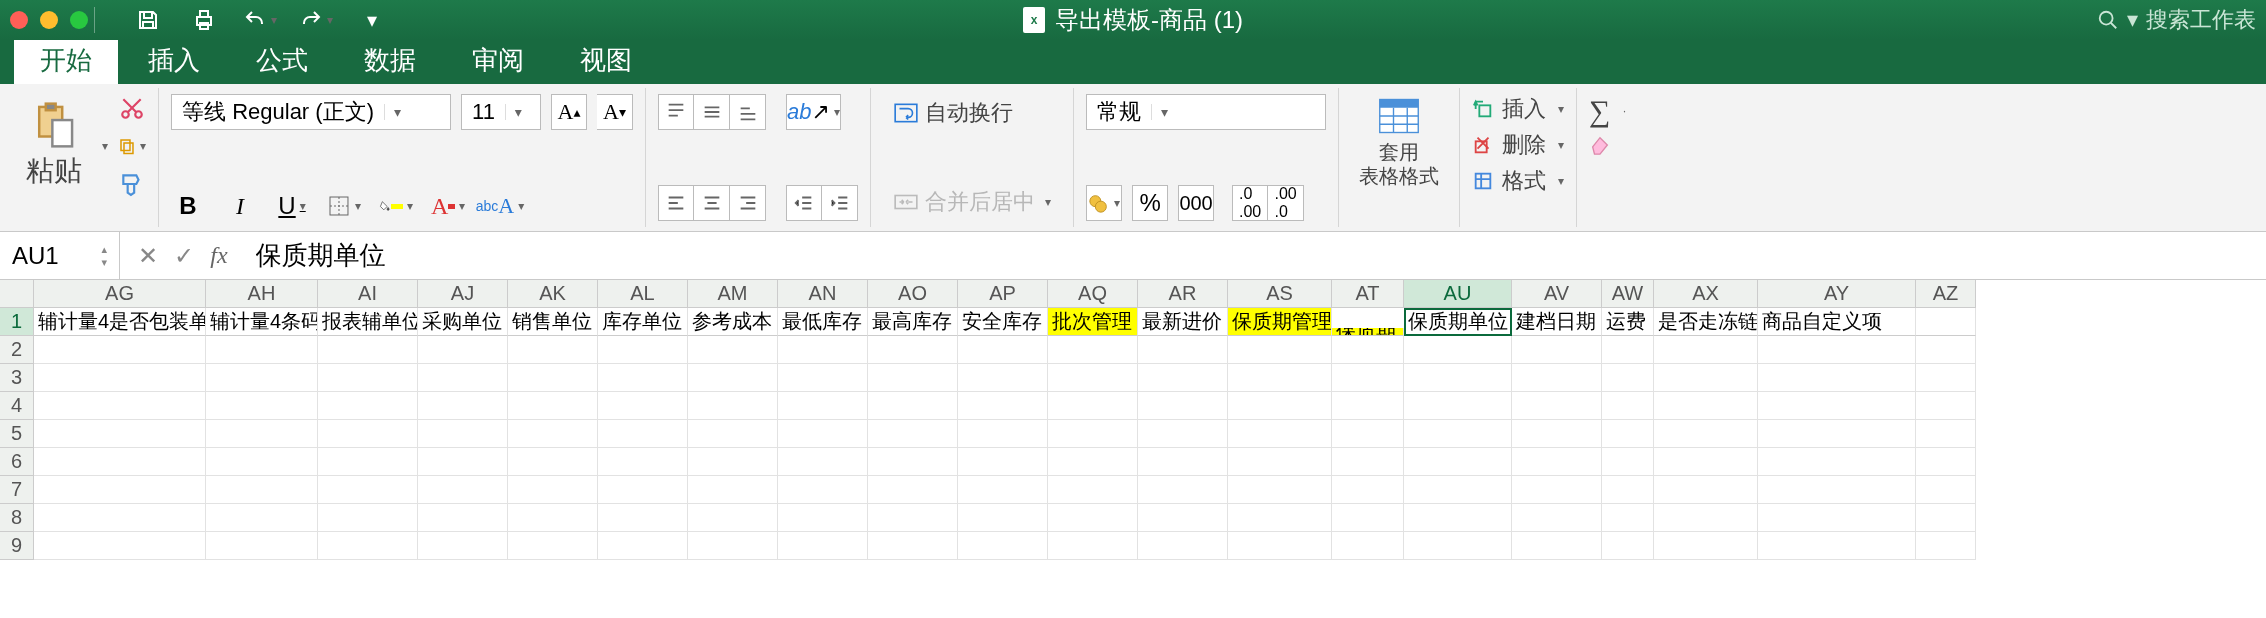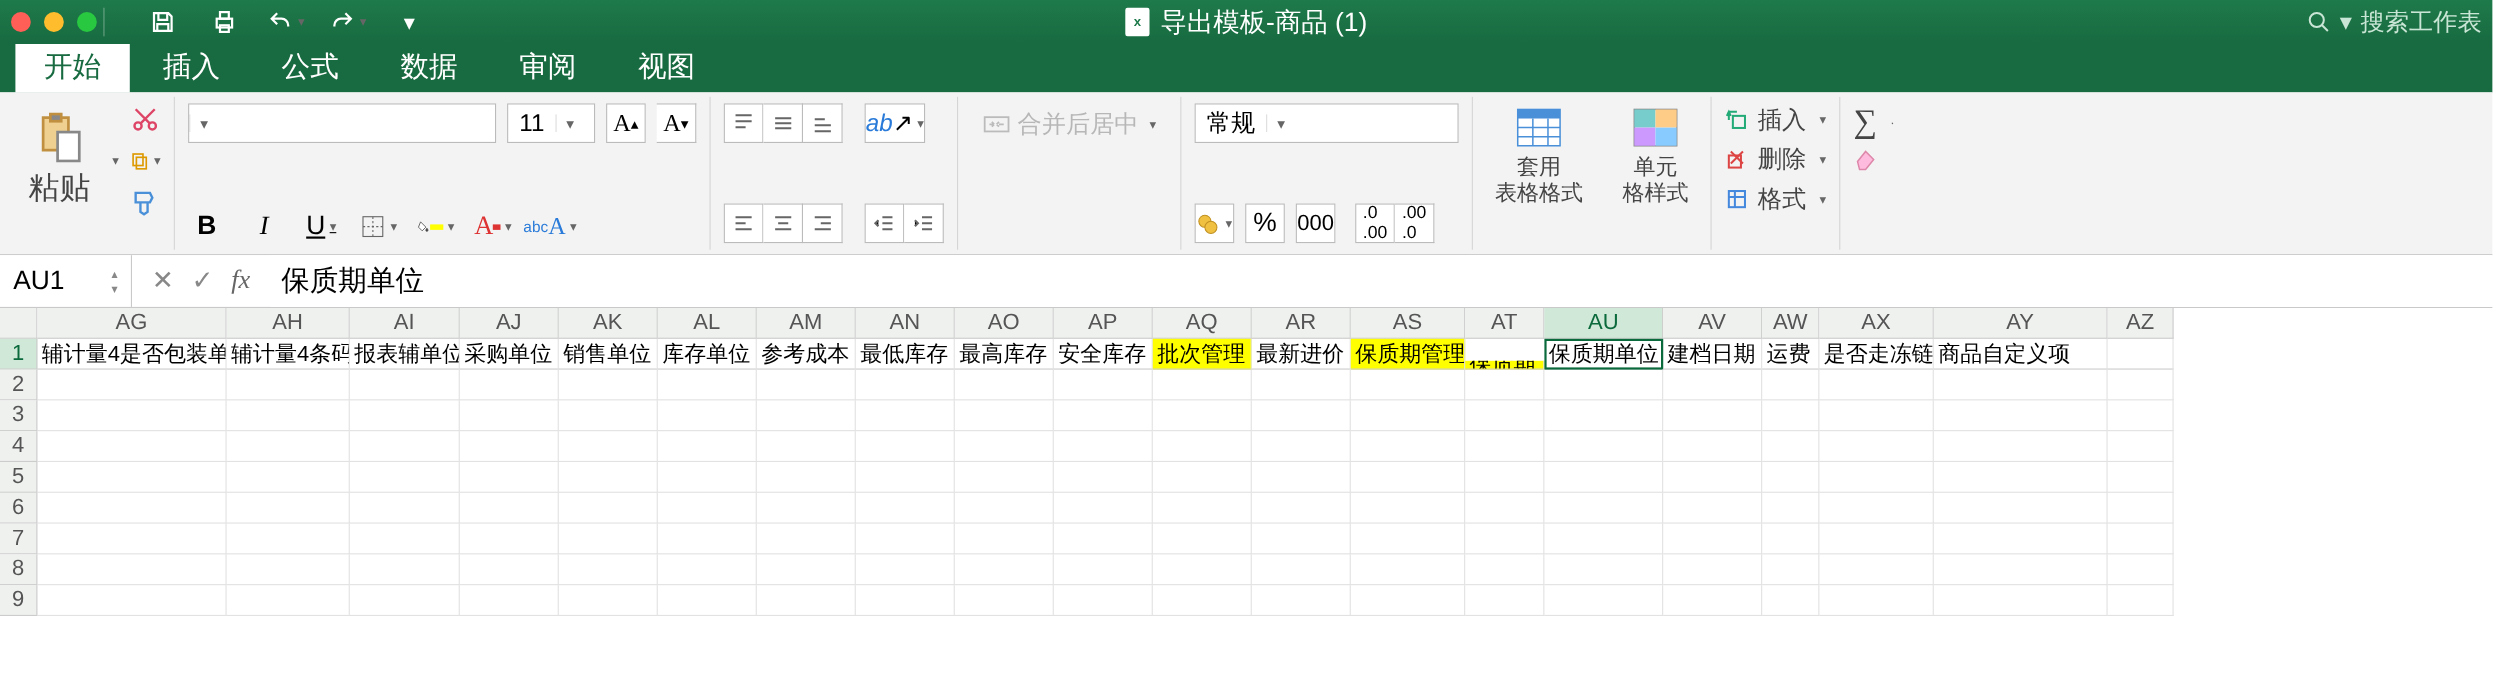--- a/index.html
+++ b/index.html
@@ -165,20 +165,21 @@
               <path d="M4 4h12l2 4-2 4H4zM8 12v8l3 2 3-2v-8"></path>
             </svg>
           </span>
       </div>
     </div>
   </div>
 
   <div class="group">
     <div class="group-row">
       <div class="combo" style="width:280px;">
+        <span class="combo-text">等线 Regular (正文)</span>
         <span class="combo-arrow">▾</span>
       </div>
       <div class="combo" style="width:80px;">
         <span class="combo-text">11</span>
         <span class="combo-arrow">▾</span>
       </div>
       <div class="ribbtn" style="font-family:serif;">A<span style="font-size:14px;">▴</span></div>
       <div class="ribbtn sep" style="font-family:serif;">A<span style="font-size:14px;">▾</span></div>
     </div>
     <div class="group-row" style="gap:18px;">
@@ -261,20 +262,27 @@
         <div class="ribbtn">
             <svg width="22" height="22" viewBox="0 0 24 24" stroke="#666" stroke-width="2">
               <path d="M10 6h10M10 12h10M10 18h10M3 9l3 3-3 3"></path>
             </svg>
           </div>
       </div>
     </div>
   </div>
 
   <div class="group">
+    <div class="ab-btn">
+      <svg width="26" height="26" viewBox="0 0 24 24" stroke="#2a7bd9" fill="none" stroke-width="1.5">
+          <rect x="2" y="4" width="20" height="16"></rect>
+          <path d="M6 8h8a4 4 0 010 8h-2m0 0l2-2m-2 2l2 2"></path>
+        </svg>
+      <span>自动换行</span>
+    </div>
     <div class="ab-btn disabled">
       <svg width="26" height="26" viewBox="0 0 24 24" stroke="#bbb" fill="none" stroke-width="1.5">
           <rect x="2" y="6" width="20" height="12"></rect>
           <path d="M6 12h4m4 0h4M10 12l-2-2m2 2l-2 2m4-2l2-2m-2 2l2 2"></path>
         </svg>
       <span>合并后居中</span>
       <span class="dd">▾</span>
     </div>
   </div>
 
@@ -305,31 +313,20 @@
   <div class="group">
     <div class="group-row" style="gap:20px;align-items:flex-start;">
       <div class="stack-btn">
         <svg width="44" height="40" viewBox="0 0 32 28">
             <rect x="2" y="2" width="28" height="24" fill="#fff" stroke="#4a90d9"></rect>
             <rect x="2" y="2" width="28" height="6" fill="#4a90d9"></rect>
             <path d="M2 14h28M2 20h28M12 8v18M22 8v18" stroke="#4a90d9"></path>
           </svg>
         <span class="stack-label" style="white-space:pre;">套用
 表格格式</span>
-      </div>
-      <div class="stack-btn">
-        <svg width="44" height="40" viewBox="0 0 32 28">
-            <rect x="2" y="2" width="28" height="24" fill="#fff" stroke="#888"></rect>
-            <rect x="2" y="2" width="14" height="12" fill="#7cc"></rect>
-            <rect x="16" y="2" width="14" height="12" fill="#fc8"></rect>
-            <rect x="2" y="14" width="14" height="12" fill="#c9f"></rect>
-            <rect x="16" y="14" width="14" height="12" fill="#8cf"></rect>
-          </svg>
-        <span class="stack-label" style="white-space:pre;">单元
-格样式</span>
       </div>
     </div>
   </div>
 
   <div class="group">
     <div class="mini3">
       <div class="row">
           <svg viewBox="0 0 24 24" stroke="#2a7" fill="none" stroke-width="2">
             <rect x="8" y="8" width="12" height="12"></rect>
             <path d="M4 4h8M4 4v8" stroke="#2a7"></path>

